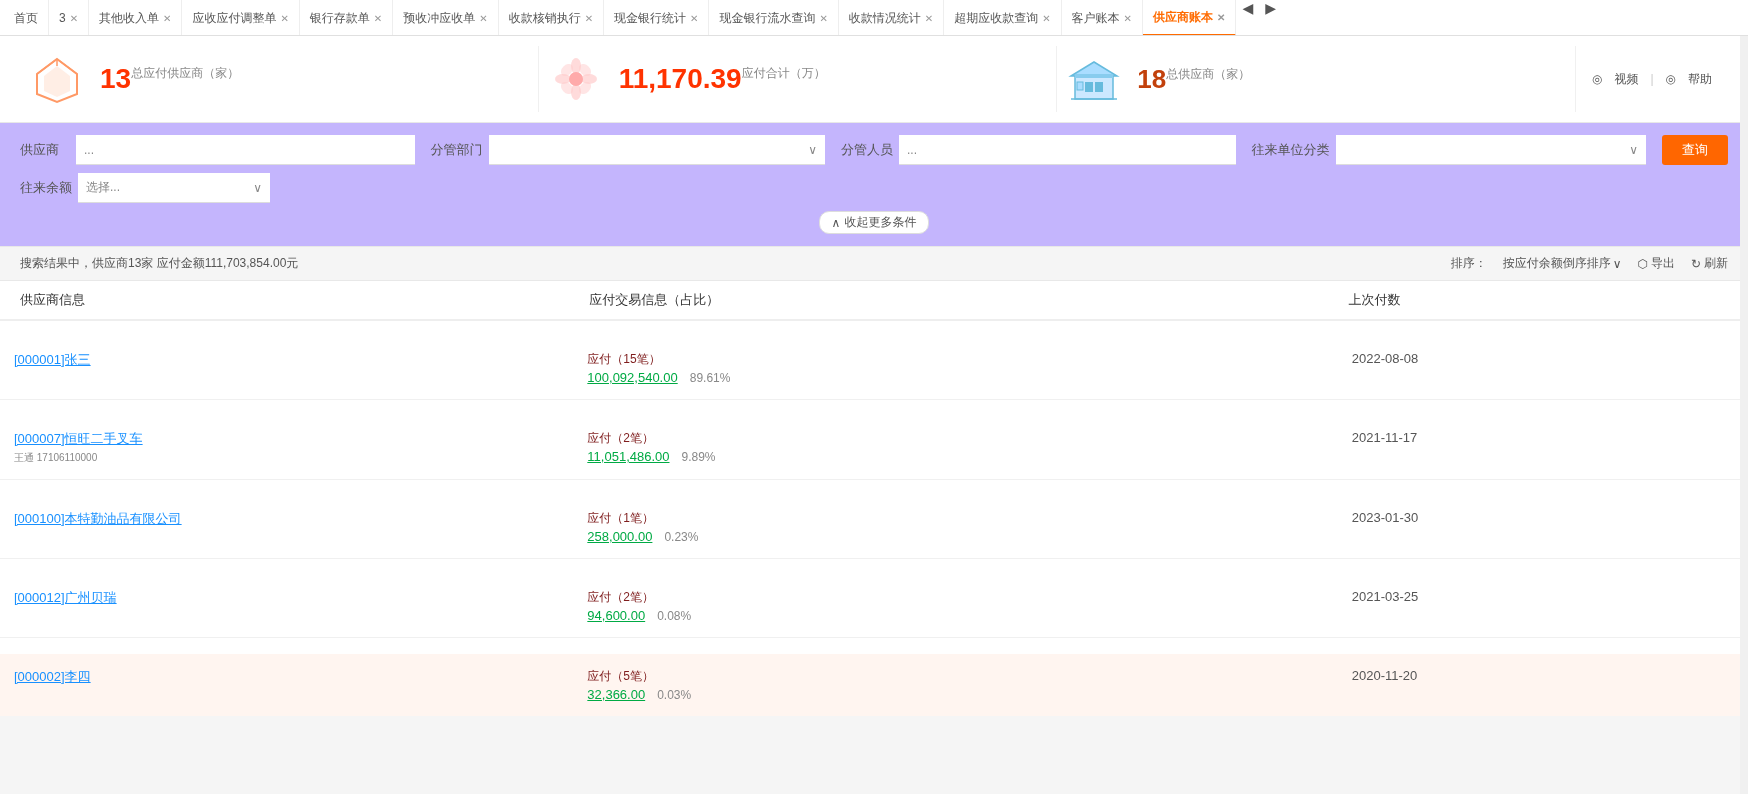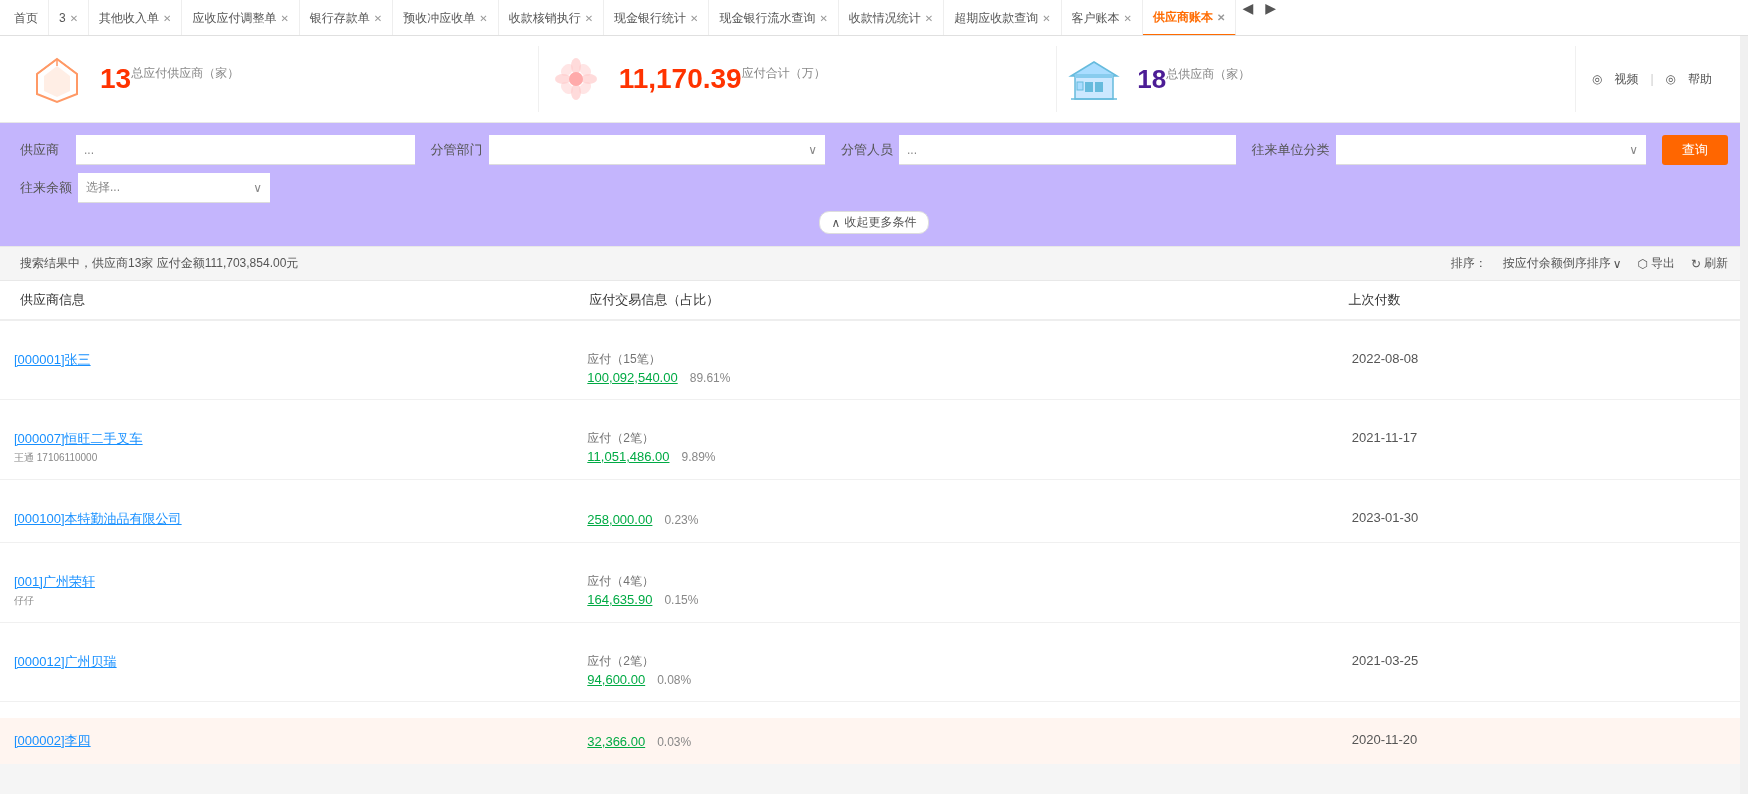--- a/index.html
+++ b/index.html
@@ -68,21 +68,21 @@
       display: flex;
       align-items: center;
       justify-content: center;
       font-size: 28px;
     }
     .stat-icon.orange { color: #ff9966; }
     .stat-icon.pink { color: #ffaaaa; }
     .stat-icon.blue { color: #66bbdd; }
     .stat-text { display: flex; }
     .stat-num { font-size: 28px; font-weight: bold; color: #ff3300; }
-    .stat-num.black { color: #4c1d95; font-size: 26px; }
+    .stat-num.black { color: #c2410c; font-size: 26px; }
     .stat-label { font-size: 12px; color: #888; margin-top: 2px; }
 
     .top-right-links {
       display: flex;
       align-items: center;
       gap: 12px;
       font-size: 12px;
       color: #555;
       padding: 0 16px;
     }
@@ -219,21 +219,21 @@
       color: #1890ff;
       text-decoration: underline;
       cursor: pointer;
       font-size: 13px;
     }
     .supplier-sub {
       font-size: 10px;
       color: #888;
       margin-top: 3px;
     }
-    .trans-label { font-size: 12px; color: #737373; }
+    .trans-label { font-size: 12px; color: #7f1d1d; }
     .trans-amount {
       color: #00aa44;
       font-size: 13px;
       font-weight: 500;
       text-decoration: underline;
       cursor: pointer;
       margin-top: 2px;
     }
     .trans-pct {
       color: #888;
@@ -449,48 +449,31 @@
     </div>
   </div>
 
   <div class="table-row">
     <div class="col-supplier">
       <div>
         <a class="supplier-link">[000100]本特勤油品有限公司</a>
       </div>
     </div>
     <div class="col-transaction">
+      <div class="trans-label">应付（1笔）</div>
       <div class="trans-row">
         <a class="trans-amount">258,000.00</a>
         <span class="trans-pct">0.23%</span>
       </div>
     </div>
     <div class="col-last-pay">
       <span class="last-pay">2023-01-30</span>
     </div>
   </div>
 
-  <div class="table-row">
-    <div class="col-supplier">
-      <div>
-        <a class="supplier-link">[001]广州荣轩</a>
-      </div>
-      <div class="supplier-sub">仔仔</div>
-    </div>
-    <div class="col-transaction">
-      <div class="trans-label">应付（4笔）</div>
-      <div class="trans-row">
-        <a class="trans-amount">164,635.90</a>
-        <span class="trans-pct">0.15%</span>
-      </div>
-    </div>
-    <div class="col-last-pay">
-      <span class="last-pay"></span>
-    </div>
-  </div>
 
   <div class="table-row">
     <div class="col-supplier">
       <div>
         <a class="supplier-link">[000012]广州贝瑞</a>
       </div>
     </div>
     <div class="col-transaction">
       <div class="trans-label">应付（2笔）</div>
       <div class="trans-row">
@@ -503,20 +486,21 @@
     </div>
   </div>
 
   <div class="table-row highlighted">
     <div class="col-supplier">
       <div>
         <a class="supplier-link">[000002]李四</a>
       </div>
     </div>
     <div class="col-transaction">
+      <div class="trans-label">应付（5笔）</div>
       <div class="trans-row">
         <a class="trans-amount">32,366.00</a>
         <span class="trans-pct">0.03%</span>
       </div>
     </div>
     <div class="col-last-pay">
       <span class="last-pay">2020-11-20</span>
     </div>
   </div>
 </div>

